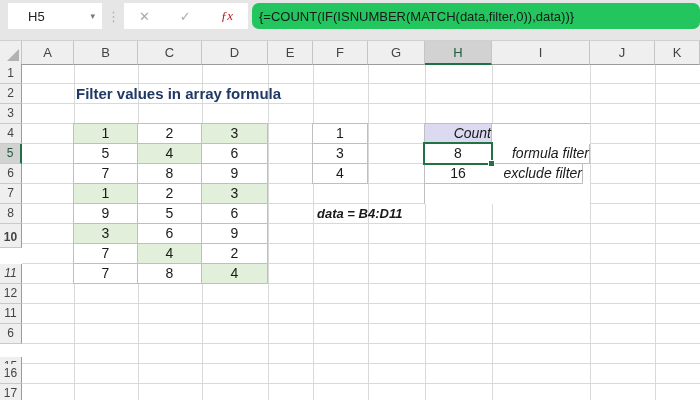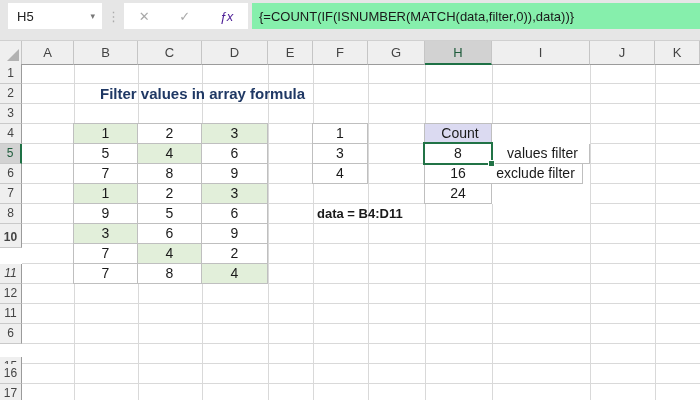--- a/index.html
+++ b/index.html
@@ -1,54 +1,54 @@
 <!DOCTYPE html>
 <html><head>
 <meta charset="utf-8">
 <style>
   * { margin:0; padding:0; box-sizing:border-box; }
   html,body { width:700px; height:400px; overflow:hidden; background:#fff;
     font-family:"Liberation Sans", sans-serif; }
   .topstrip { position:absolute; left:0; top:0; width:700px; height:40px; background:#E6E6E6; }
   .namebox { position:absolute; left:8px; top:3px; width:94px; height:26px; background:#fff;
-    font-size:13px; color:#222; display:flex; align-items:center; padding-left:9px; }
+    font-size:13px; color:#222; display:flex; align-items:center; padding-left:20px; }
   .nb-caret { position:absolute; right:7px; top:8px; font-size:9px; color:#777; }
   .dots { position:absolute; left:107px; top:3px; height:26px; display:flex; align-items:center;
     color:#ABABAB; font-size:13px; letter-spacing:0; }
   .fbtns { position:absolute; left:124px; top:3px; width:124px; height:26px; background:#fff;
     display:flex; align-items:center; justify-content:space-around; }
   .icon-x, .icon-check { color:#A9A9A9; font-size:13px; }
-  .icon-fx { color:#4c1d95; font-size:13px; font-style:italic; font-family:Liberation Sans, sans-serif; }
-  .finput { position:absolute; left:252px; top:3px; width:448px; height:26px; background:#86efac;
-    display:flex; align-items:center; padding-left:7px; font-size:13px; color:#1a1a1a; white-space:nowrap; }
+  .icon-fx { color:#b91c1c; font-size:13px; font-style:italic; font-family:Liberation Serif, serif; }
+  .finput { position:absolute; left:252px; top:3px; width:448px; height:26px; background:#22c55e;
+    display:flex; align-items:center; padding-left:7px; font-size:13px; color:#1a1a1a; white-space:nowrap;border-radius:7px; }
   .sheet { position:absolute; left:0; top:40px; width:700px; height:360px; background:#fff; overflow:hidden; }
   #col-headers { position:absolute; left:0; top:0; width:700px; height:24px; background:#EFEFEF; border-top:1px solid #D0D0D0; }
   .corner { position:absolute; left:0; top:0; width:22px; height:24px; background:#EFEFEF;
     border-right:1px solid #C5C5C5; border-bottom:1px solid #9B9B9B; }
   .corner-tri { position:absolute; right:2px; bottom:3px; width:0; height:0;
     border-left:12px solid transparent; border-bottom:12px solid #B2B2B2; }
   .col-hdr { position:absolute; top:0; height:24px; font-size:13px; color:#444; text-align:center;
     line-height:23px; border-right:1px solid #C5C5C5; border-bottom:1px solid #9B9B9B; }
   .col-hdr.sel { background:#D2D2D2; border-bottom:2px solid #1E7145; color:#1F5C3C; }
   .row-hdr { position:absolute; left:0; width:22px; font-size:12px; color:#444; text-align:center;
     background:#EFEFEF; border-right:1px solid #9B9B9B; border-bottom:1px solid #C9C9C9; line-height:19px; }
   .row-hdr.sel { background:#D2D2D2; border-right:2px solid #1E7145; color:#1F5C3C; }
   #cells { position:absolute; left:22px; top:24px; width:678px; height:336px;
     background:repeating-linear-gradient(to bottom, #fff 0 19px, #D9D9D9 19px 20px); }
   .vline { position:absolute; top:0; bottom:0; width:1px; background:#D9D9D9; }
   .sheet-title { position:absolute; font-size:15px; font-weight:bold; color:#1F3864;
-    line-height:20px; white-space:nowrap; z-index:2;margin-left:24px; }
+    line-height:20px; white-space:nowrap; z-index:2; }
   .xtable { position:absolute; border-left:1px solid #BFBFBF; border-top:1px solid #BFBFBF; z-index:1; background:#fff; }
   .xcell { position:absolute; height:20px; border-right:1px solid #BFBFBF; border-bottom:1px solid #BFBFBF;
     font-size:14px; color:#1a1a1a; line-height:19px; background:#fff; }
   .xcell.center { text-align:center; }
-  .xcell.left { text-align:center; padding-left:4px; }
+  .xcell.left { text-align:right; padding-left:4px;font-style:italic; }
   .xcell.hl { background:#E2EFDA; }
   .xcell.lav { background:#DBDAF1; }
-  .annot { position:absolute; font-size:13px; font-weight:bold; color:#1a1a1a;
+  .annot { position:absolute; font-size:13px; font-style:italic; font-weight:bold; color:#1a1a1a;
     line-height:20px; white-space:nowrap; z-index:2; }
   .selbox { position:absolute; border:2px solid #217346; z-index:3; }
   .handle { position:absolute; right:-4px; bottom:-4px; width:7px; height:7px;
     background:#217346; border:1px solid #fff; }
 </style>
 </head>
 <body>
 
 <div class="topstrip">
   <div class="namebox">
@@ -104,24 +104,23 @@
         <div class="xcell center hl" style="left: 128px; top: 140px; width: 66px;">4</div>
       </div>
       <div class="xtable" style="left: 290px; top: 59px; width: 56px; height: 61px;">
         <div class="xcell center" style="left: 0px; top: 0px; width: 55px;">1</div>
         <div class="xcell center" style="left: 0px; top: 20px; width: 55px;">3</div>
         <div class="xcell center" style="left: 0px; top: 40px; width: 55px;">4</div>
       </div>
       <div class="xtable" style="left: 402px; top: 59px; width: 166px; height: 81px;">
         <div class="xcell left lav" style="left: 0px; top: 0px; width: 67px;">Count</div>
         <div class="xcell center" style="left: 0px; top: 20px; width: 67px;">8</div>
-        <div class="xcell left" style="left: 67px; top: 20px; width: 98px;">values filter</div>
+        <div class="xcell left" style="left: 67px; top: 20px; width: 98px;">formula filter</div>
         <div class="xcell center" style="left: 0px; top: 40px; width: 67px;">16</div>
         <div class="xcell left" style="left: 60px; top: 40px; width: 98px;">exclude filter</div>
-        <div class="xcell center" style="left: 0px; top: 60px; width: 67px;">24</div>
       </div>
       <div class="annot" style="left: 295px; top: 140px;">data = B4:D11</div>
       <div class="selbox" style="left: 401px; top: 78px; width: 70px; height: 23px;">
         <div class="handle"></div>
       </div>
     </div>
   <div id="col-headers">
     <div class="corner">
       <div class="corner-tri"></div>
     </div>

